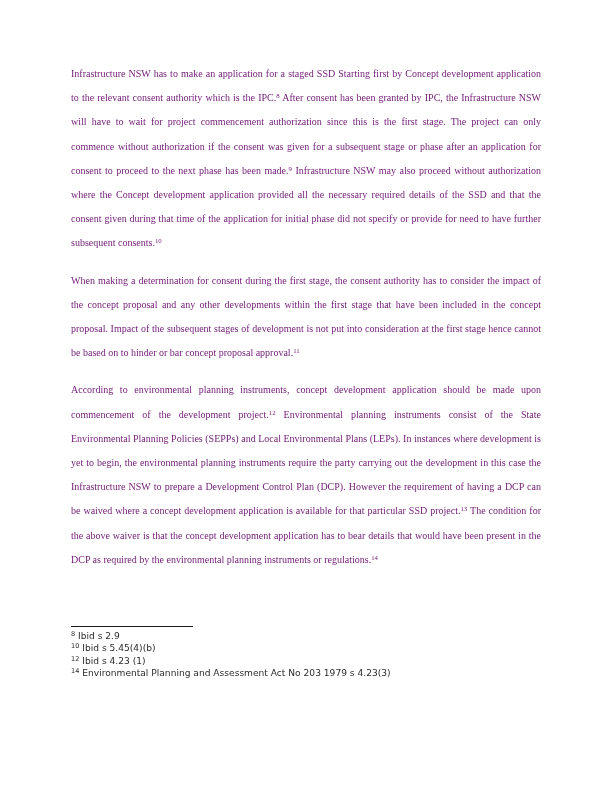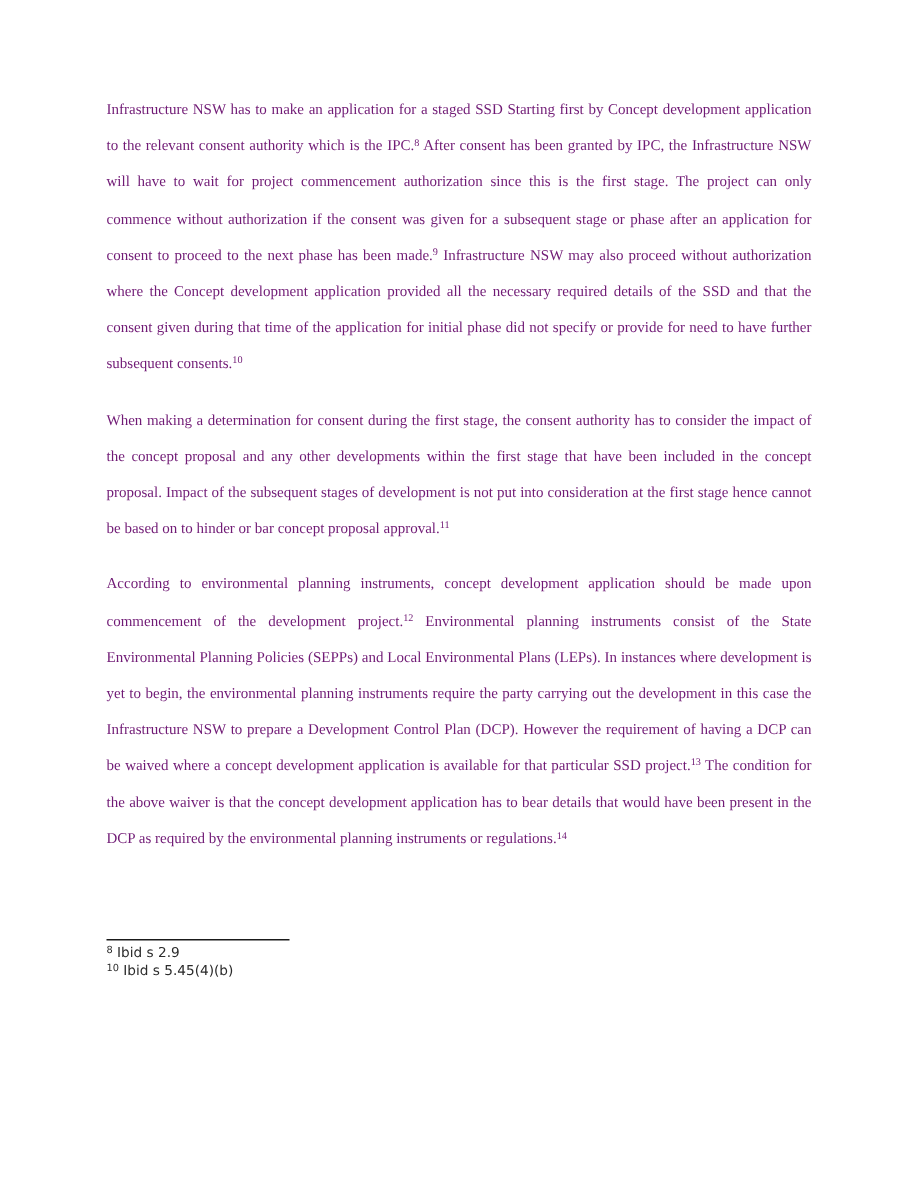--- a/index.html
+++ b/index.html
@@ -81,16 +81,18 @@
     <p class="para">Infrastructure NSW has to make an application for a staged SSD Starting first by Concept development application to the relevant consent authority which is the IPC.<sup>8</sup> After consent has been granted by IPC, the Infrastructure NSW will have to wait for project commencement authorization since this is the first stage. The project can only commence without authorization if the consent was given for a subsequent stage or phase after an application for consent to proceed to the next phase has been made.<sup>9</sup> Infrastructure NSW may also proceed without authorization where the Concept development application provided all the necessary required details of the SSD and that the consent given during that time of the application for initial phase did not specify or provide for need to have further subsequent consents.<sup>10</sup></p>
     <p class="para">When making a determination for consent during the first stage, the consent authority has to consider the impact of the concept proposal and any other developments within the first stage that have been included in the concept proposal. Impact of the subsequent stages of development is not put into consideration at the first stage hence cannot be based on to hinder or bar concept proposal approval.<sup>11</sup></p>
     <p class="para">According to environmental planning instruments, concept development application should be made upon commencement of the development project.<sup>12</sup> Environmental planning instruments consist of the State Environmental Planning Policies (SEPPs) and Local Environmental Plans (LEPs). In instances where development is yet to begin, the environmental planning instruments require the party carrying out the development in this case the Infrastructure NSW to prepare a Development Control Plan (DCP). However the requirement of having a DCP can be waived where a concept development application is available for that particular SSD project.<sup>13</sup> The condition for the above waiver is that the concept development application has to bear details that would have been present in the DCP as required by the environmental planning instruments or regulations.<sup>14</sup></p>
   </div>
 
   <div class="footnotes">
     <div class="fn-rule"></div>
     <ul class="fn-list">
         <li class="fn-item"><sup>8</sup><span class="fn-text"> Ibid s 2.9</span></li>
         <li class="fn-item"><sup>10</sup><span class="fn-text"> Ibid s 5.45(4)(b)</span></li>
+        <li class="fn-item"><sup>12</sup><span class="fn-text"> Ibid s 4.23 (1)</span></li>
+        <li class="fn-item"><sup>14</sup><span class="fn-text"> Environmental Planning and Assessment Act No 203 1979 s 4.23(3)</span></li>
       </ul>
   </div>
 
 </div>
 
 </body></html>

